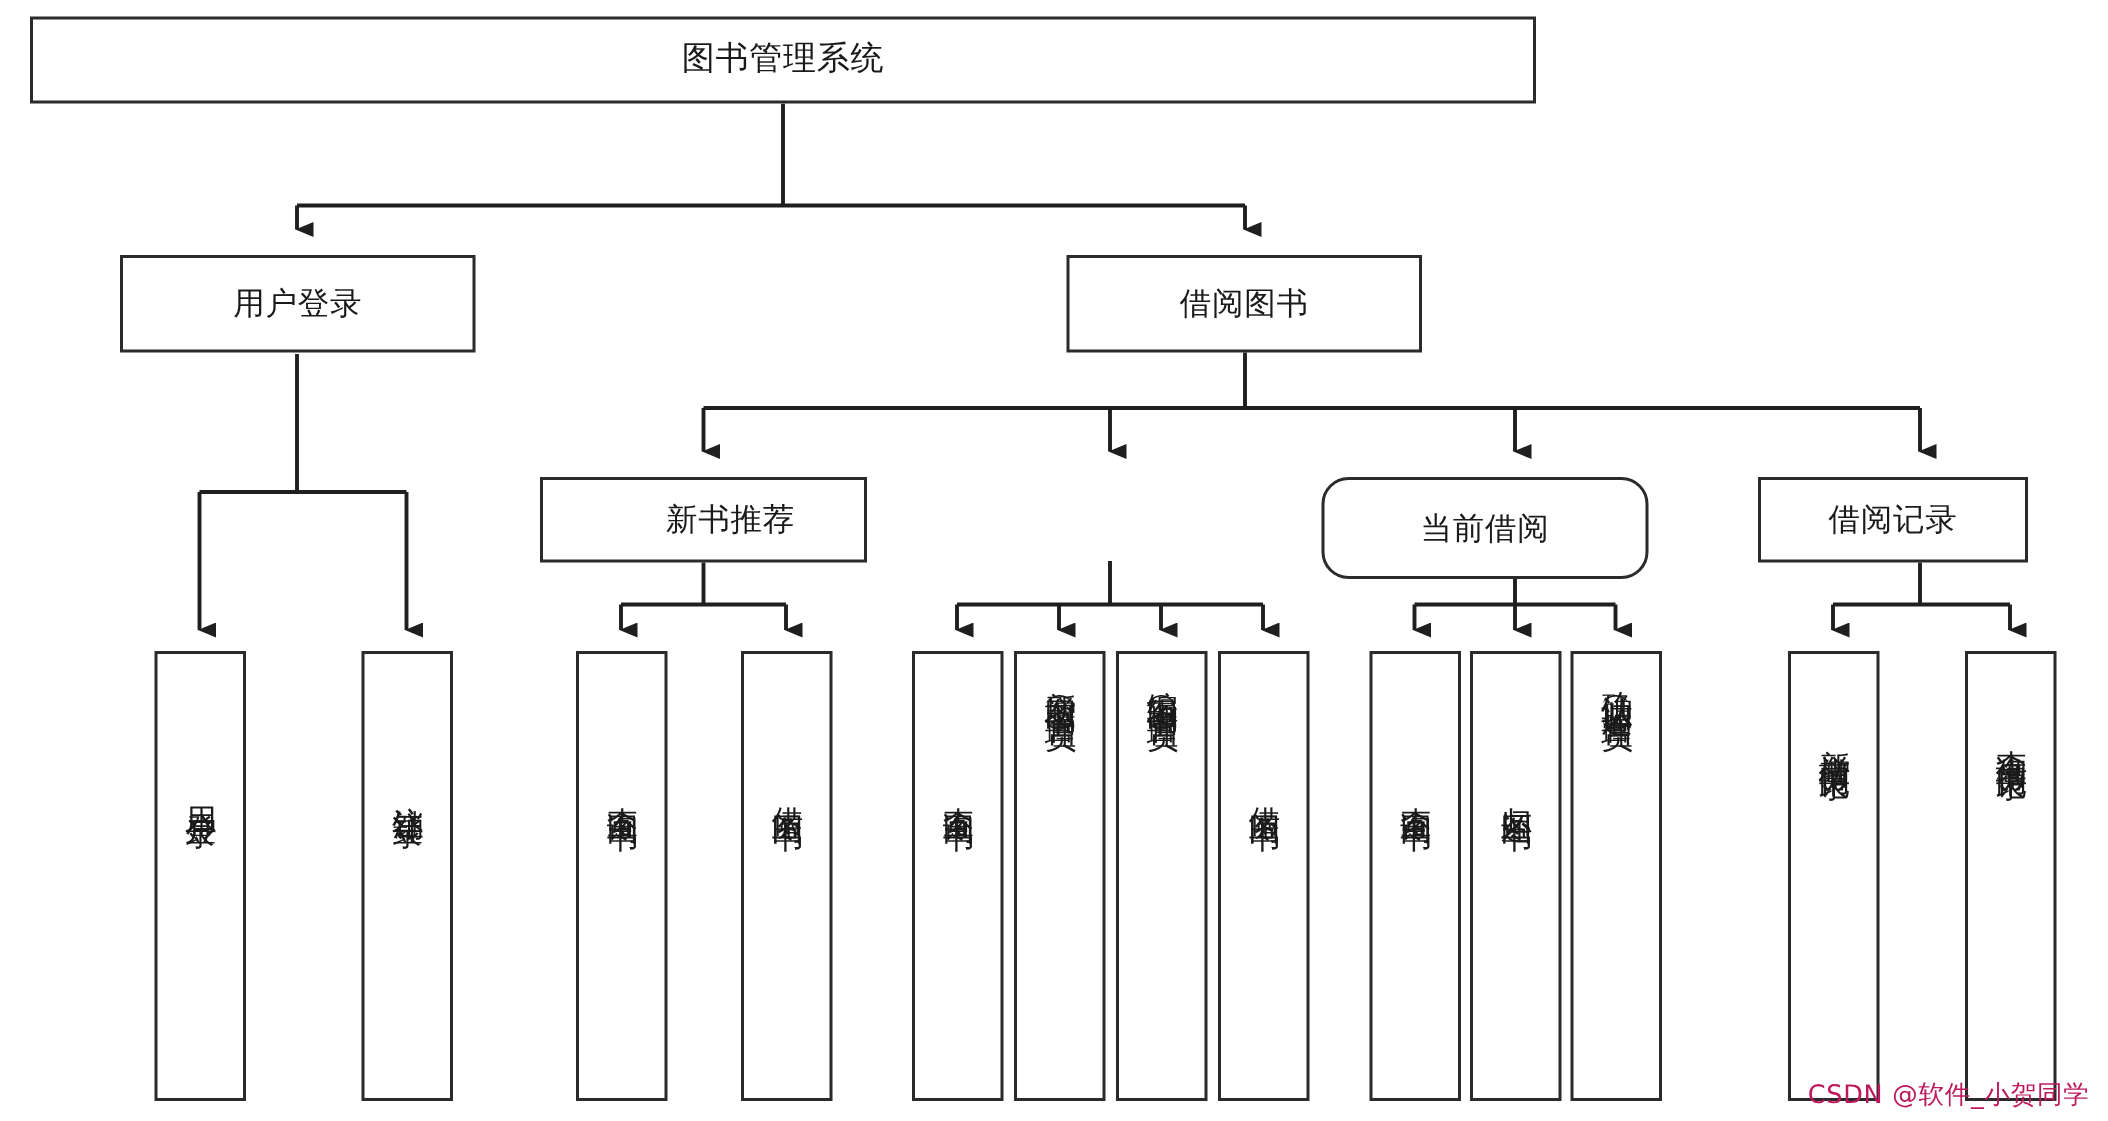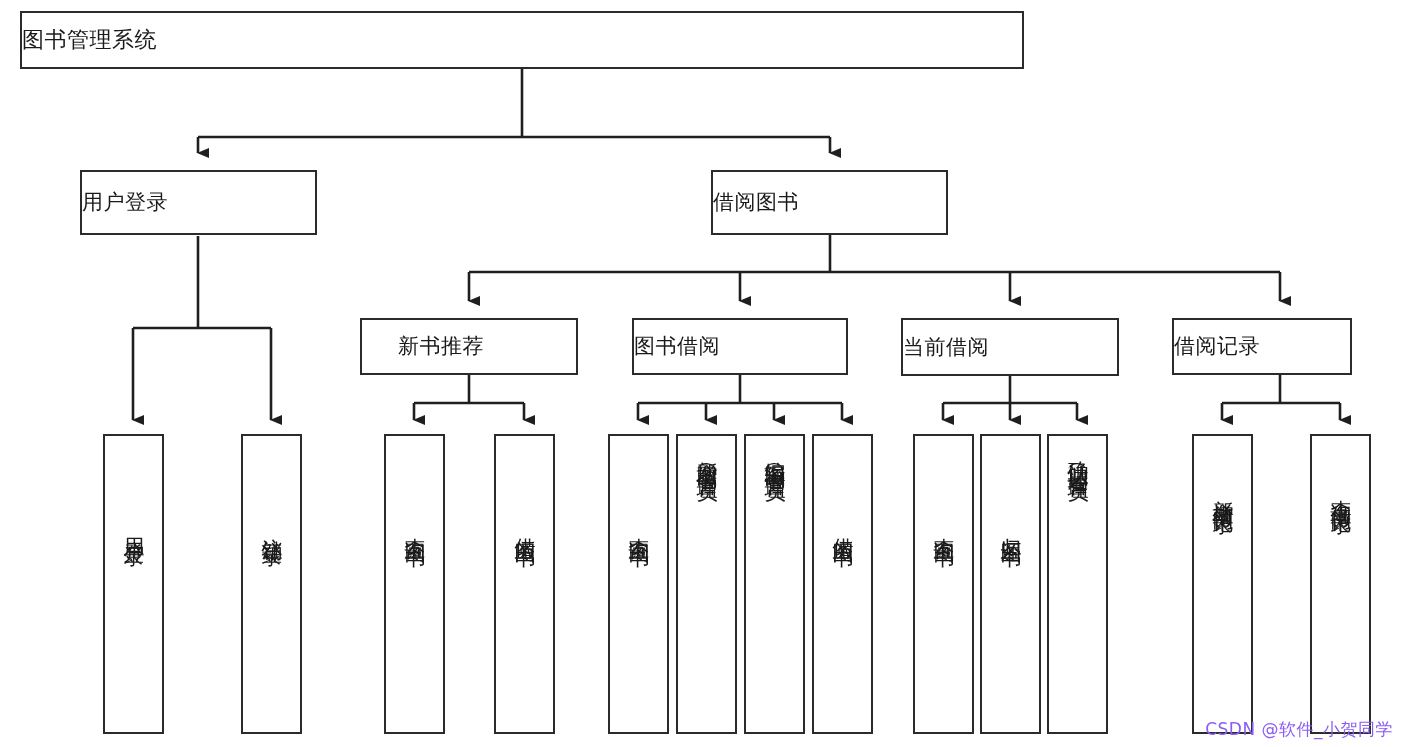--- a/index.html
+++ b/index.html
@@ -25,20 +25,21 @@
     height: 747px;
     pointer-events: none;
   }
   .node {
     position: absolute;
     box-sizing: border-box;
     background: #ffffff;
     border: 2px solid #2b2b2b;
     display: flex;
     align-items: center;
+    justify-content: center;
     color: #1a1a1a;
   }
   .node .label {
     display: block;
     text-align: center;
     line-height: 1.18;
     letter-spacing: 0.5px;
   }
   .node.horiz .label {
     writing-mode: horizontal-tb;
@@ -56,21 +57,21 @@
     letter-spacing: 3px;
     line-height: 1;
     margin-top: 0;
   }
   .node.root .label { font-size: 22px; }
   .watermark {
     position: absolute;
     right: 12px;
     bottom: 6px;
     font-size: 17px;
-    color: #8b5cf6;
+    color: #be185d;
     white-space: nowrap;
     letter-spacing: 0.5px;
     font-family: "DejaVu Sans", "Liberation Sans", sans-serif;
   }
 </style>
 </head>
 <body>
 
 <div id="canvas">
 
@@ -131,24 +132,21 @@
   <div class="node horiz" style="left:80px;top:170px;width:237px;height:65px;">
     <span class="label">用户登录</span>
   </div>
   <div class="node horiz" style="left:711px;top:170px;width:237px;height:65px;">
     <span class="label">借阅图书</span>
   </div>
 
   <div class="node horiz" style="left:360px;top:318px;width:218px;height:57px;padding-left:36px;">
     <span class="label">新书推荐</span>
   </div>
-  <div class="node horiz" style="left:632px;top:318px;width:216px;height:57px;">
-    <span class="label">图书借阅</span>
-  </div>
-  <div class="node horiz" style="left:901px;top:318px;width:218px;height:58px;">
+  <div class="node horiz" style="left:881px;top:318px;width:218px;height:68px;border-radius:18px;">
     <span class="label">当前借阅</span>
   </div>
   <div class="node horiz" style="left:1172px;top:318px;width:180px;height:57px;">
     <span class="label">借阅记录</span>
   </div>
 
   <div class="node vert" style="left:103px;top:434px;width:61px;height:300px;padding-top:85px;">
     <span class="label">用户登录</span>
   </div>
   <div class="node vert" style="left:241px;top:434px;width:61px;height:300px;padding-top:85px;">

